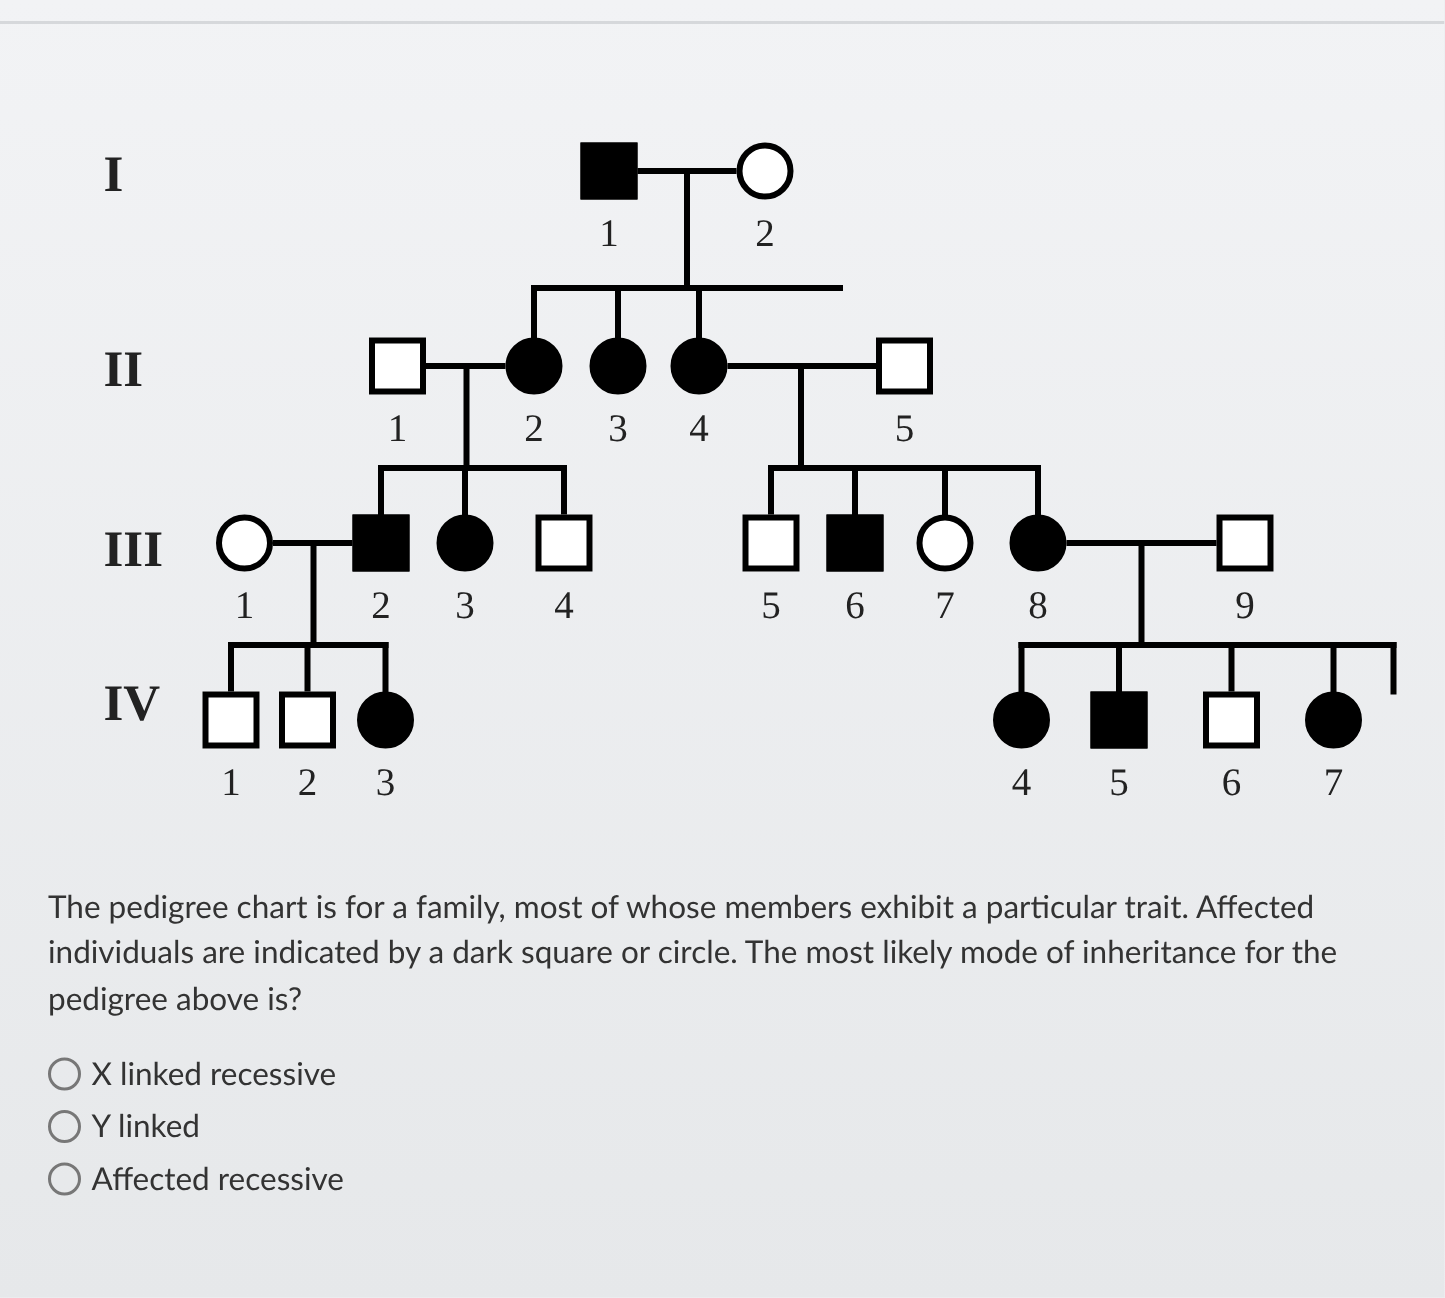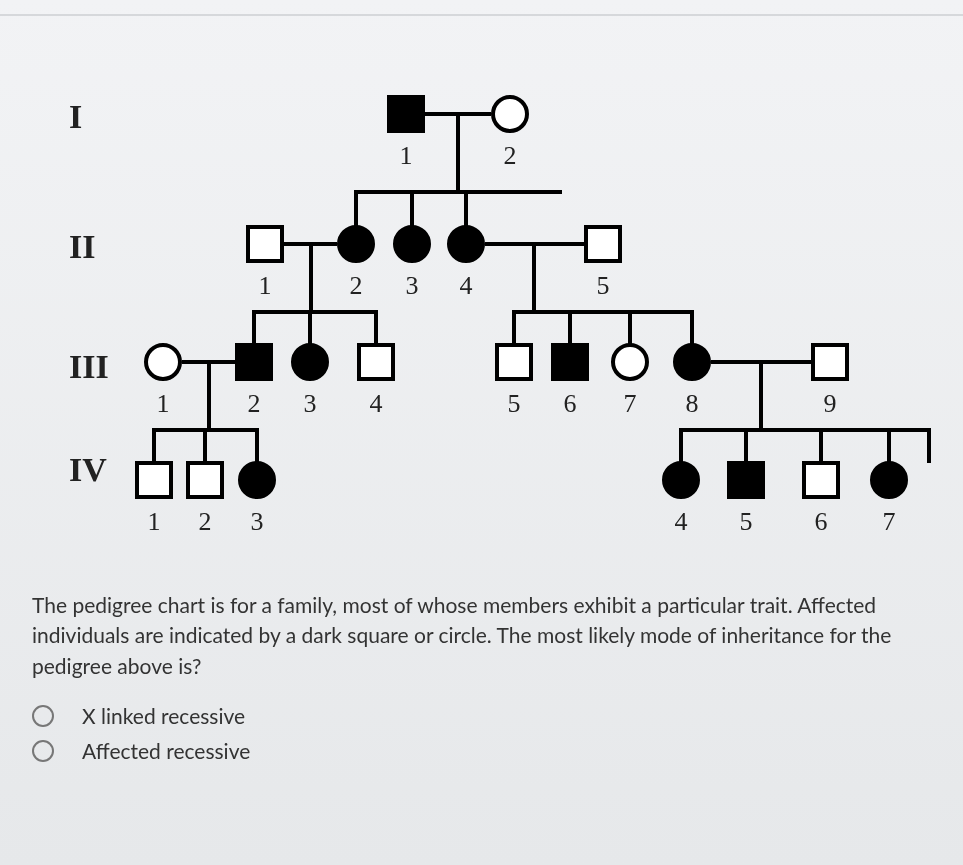--- a/index.html
+++ b/index.html
@@ -16,21 +16,21 @@
   .female.aff{background:#000}
   .num{position:absolute;top:42px;left:50%;transform:translateX(-50%);font-size:26px;font-family:'Times New Roman',serif;color:#222}
   
   .h,.v{position:absolute;background:#000}
   .h{height:4px}
   .v{width:4px}
   
   
   .question{margin:20px 16px 0 8px;font-size:21px;line-height:1.45;color:#333;font-family:Lato,Arial,sans-serif}
   .options{margin:22px 0 0 8px}
-  .opt{display:flex;align-items:center;gap:28px;margin-bottom:10px;font-size:21px;color:#333;font-family:Lato,Arial,sans-serif}
+  .opt{display:flex;align-items:center;gap:7px;margin-bottom:10px;font-size:21px;color:#333;font-family:Lato,Arial,sans-serif}
   .radio{width:22px;height:22px;border:2px solid #777;border-radius:50%;box-sizing:border-box;flex:0 0 auto}
 </style>
 </head>
 <body>
 
 <div class="page">
   <div class="top-rule"></div>
 
   <div class="diagram">
 
@@ -160,16 +160,20 @@
 
   <div class="question">The pedigree chart is for a family, most of whose members exhibit a particular trait. Affected individuals are indicated by a dark square or circle. The most likely mode of inheritance for the pedigree above is?</div>
 
   <div class="options">
     <div class="opt">
       <span class="radio"></span>
       <span>X linked recessive</span>
     </div>
     <div class="opt">
       <span class="radio"></span>
+      <span>Y linked</span>
+    </div>
+    <div class="opt">
+      <span class="radio"></span>
       <span>Affected recessive</span>
     </div>
   </div>
 </div>
 
 </body></html>

